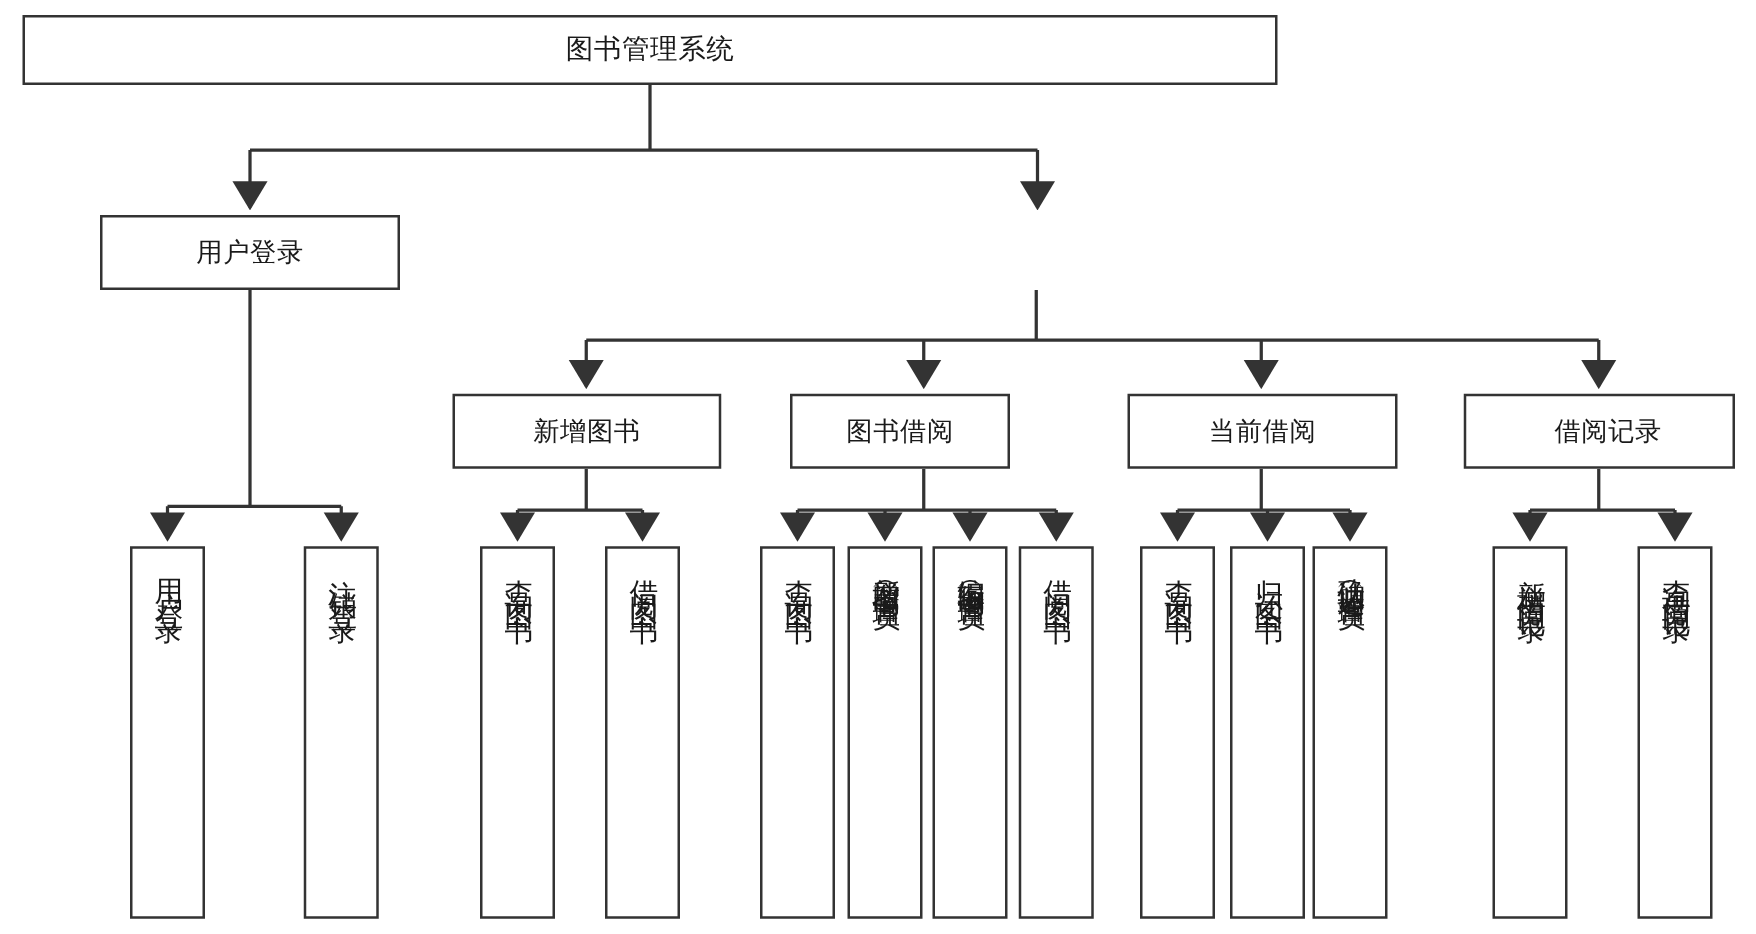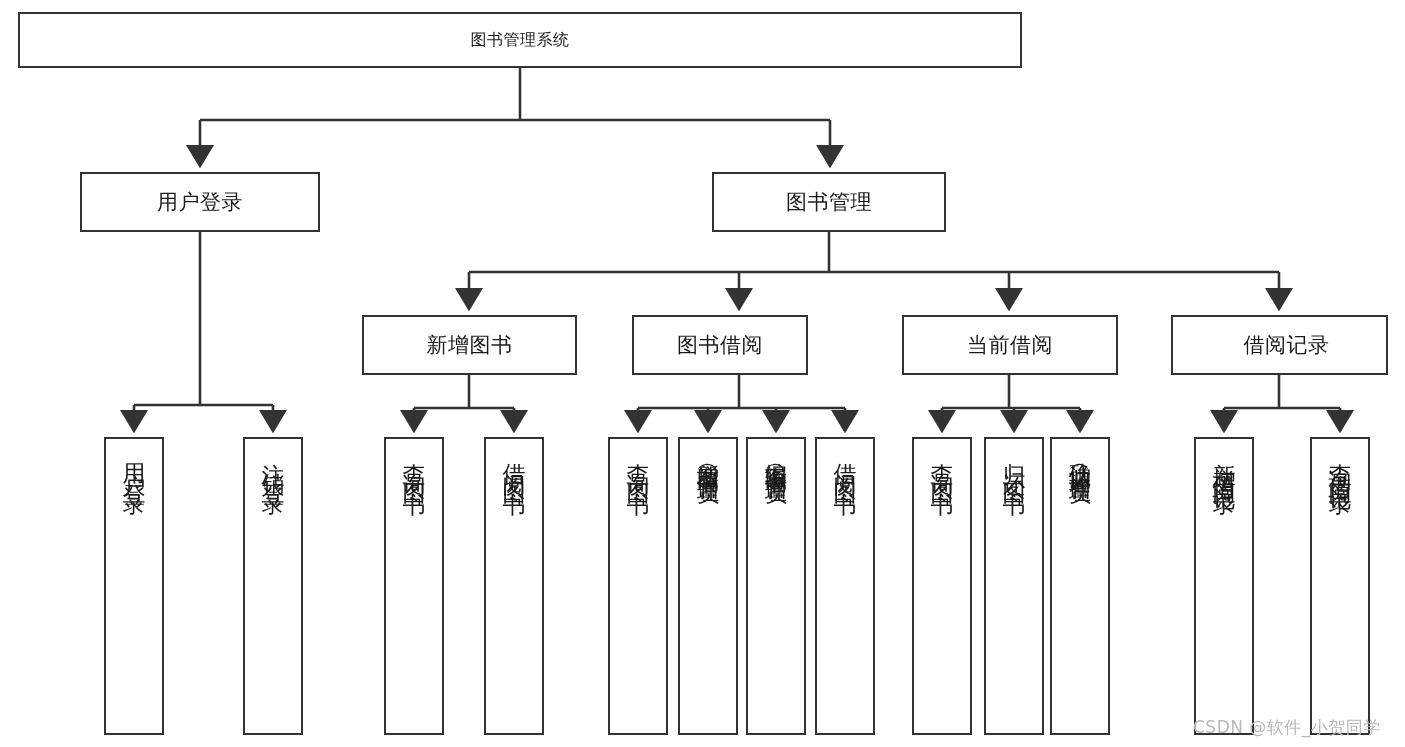--- a/index.html
+++ b/index.html
@@ -42,21 +42,21 @@
     text-align: center;
     line-height: 1.18;
     letter-spacing: 0.5px;
     white-space: nowrap;
   }
   
   .h-node .node-label {
     font-size: 21px;
   }
   .root-node .node-label {
-    font-size: 16px;
+    font-size: 22px;
   }
   
   .v-node {
     align-items: flex-start;
     justify-content: center;
     padding-top: 6px;
   }
   .v-node .node-label {
     writing-mode: vertical-rl;
     text-orientation: upright;
@@ -143,23 +143,20 @@
     </g>
   </svg>
 
   <div class="node h-node root-node" style="left:18px; top:12px; width:1004px; height:56px;">
     <span class="node-label">图书管理系统</span>
   </div>
 
   <div class="node h-node" style="left:80px; top:172px; width:240px; height:60px;">
     <span class="node-label">用户登录</span>
   </div>
-  <div class="node h-node" style="left:712px; top:172px; width:234px; height:60px;">
-    <span class="node-label">图书管理</span>
-  </div>
 
   <div class="node h-node" style="left:362px; top:315px; width:215px; height:60px;">
     <span class="node-label">新增图书</span>
   </div>
   <div class="node h-node" style="left:632px; top:315px; width:176px; height:60px;">
     <span class="node-label">图书借阅</span>
   </div>
   <div class="node h-node" style="left:902px; top:315px; width:216px; height:60px;">
     <span class="node-label">当前借阅</span>
   </div>
@@ -204,15 +201,14 @@
     <span class="node-label">确认归还（管理员）</span>
   </div>
 
   <div class="node v-node" style="left:1194px; top:437px; width:60px; height:298px;">
     <span class="node-label">新增借阅记录</span>
   </div>
   <div class="node v-node" style="left:1310px; top:437px; width:60px; height:298px;">
     <span class="node-label">查询借阅记录</span>
   </div>
 
-  <div class="watermark" style="left:1193px; top:716px;">CSDN @软件_小贺同学</div>
 
 </div>
 
 </body></html>

